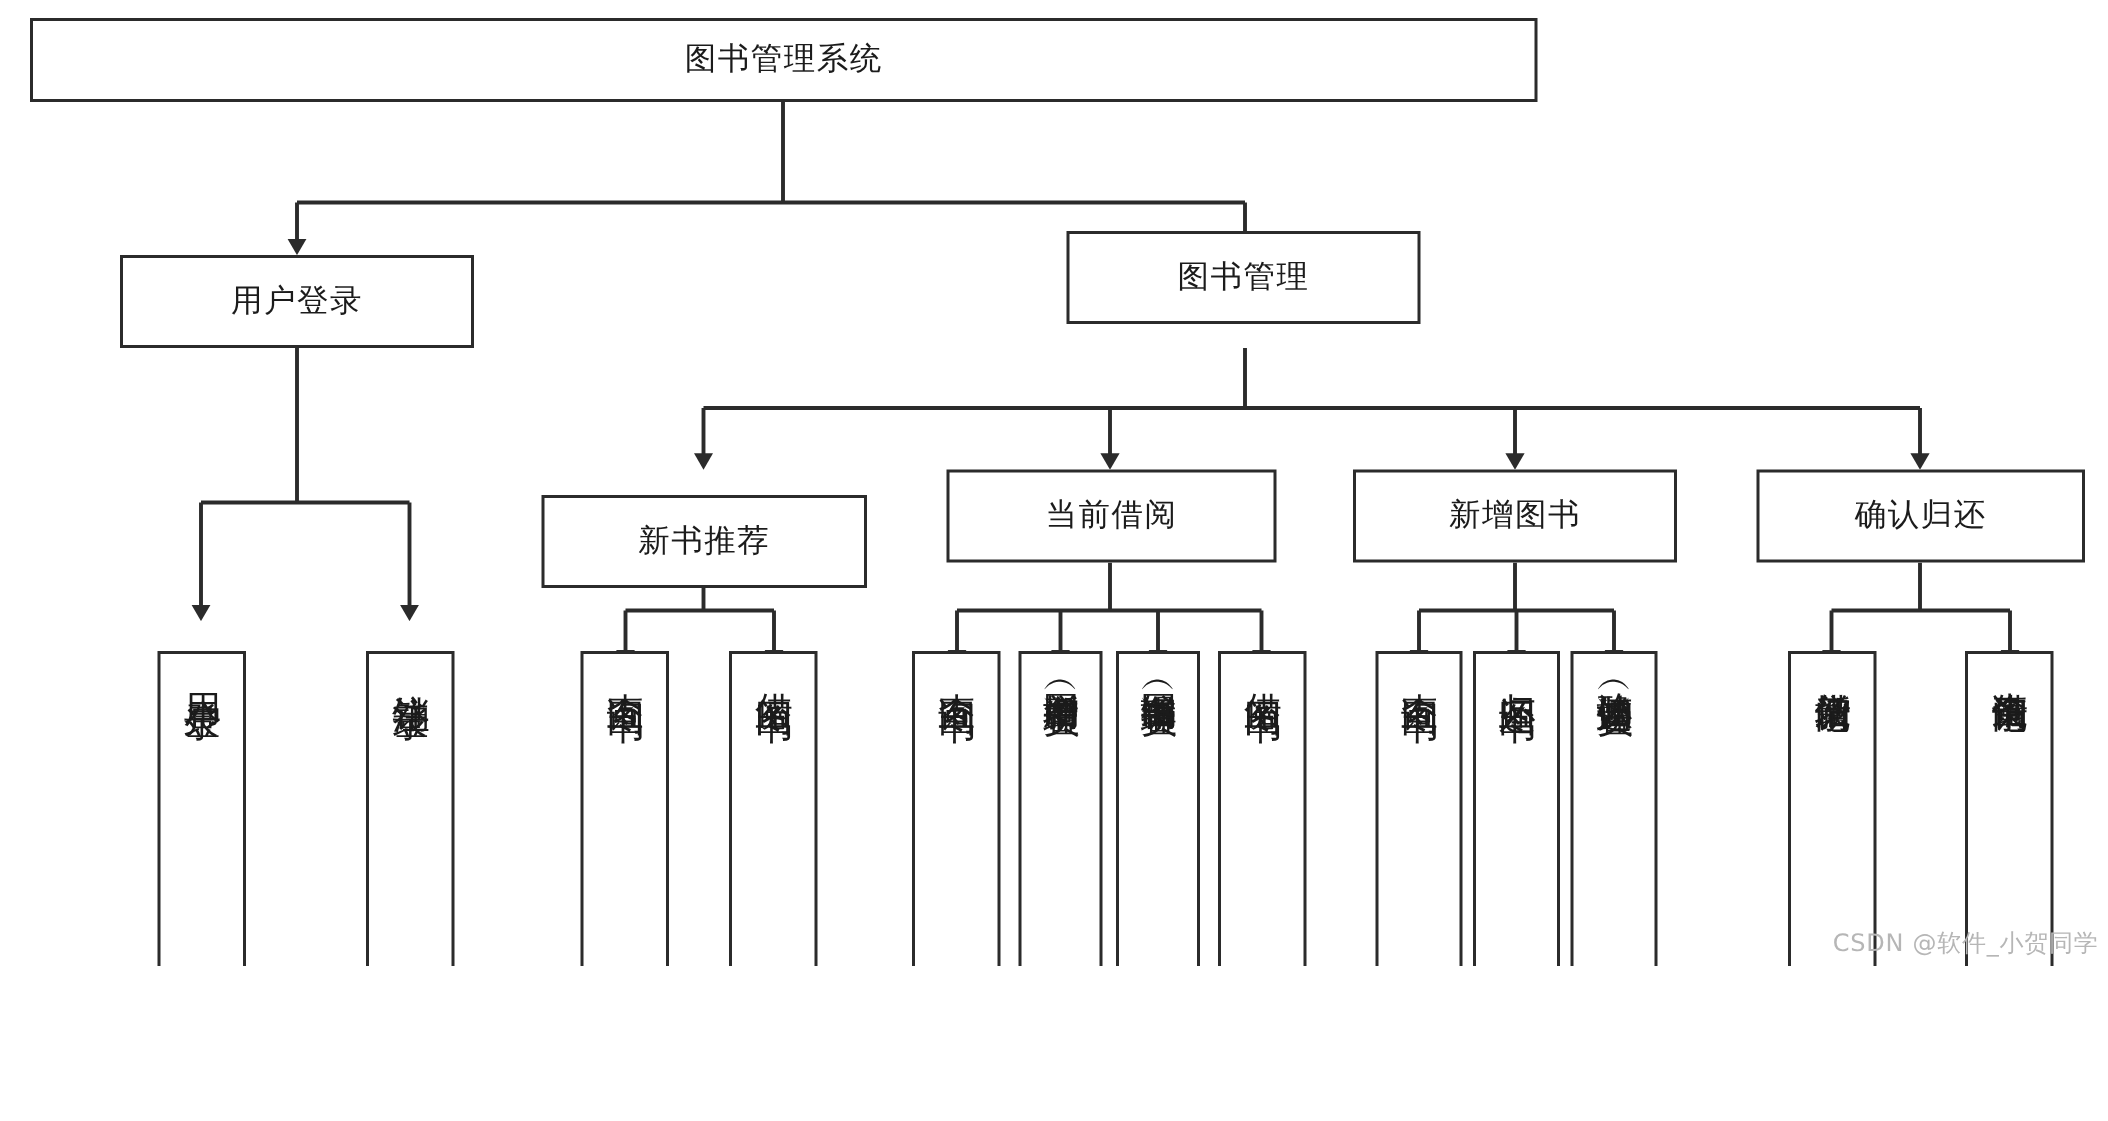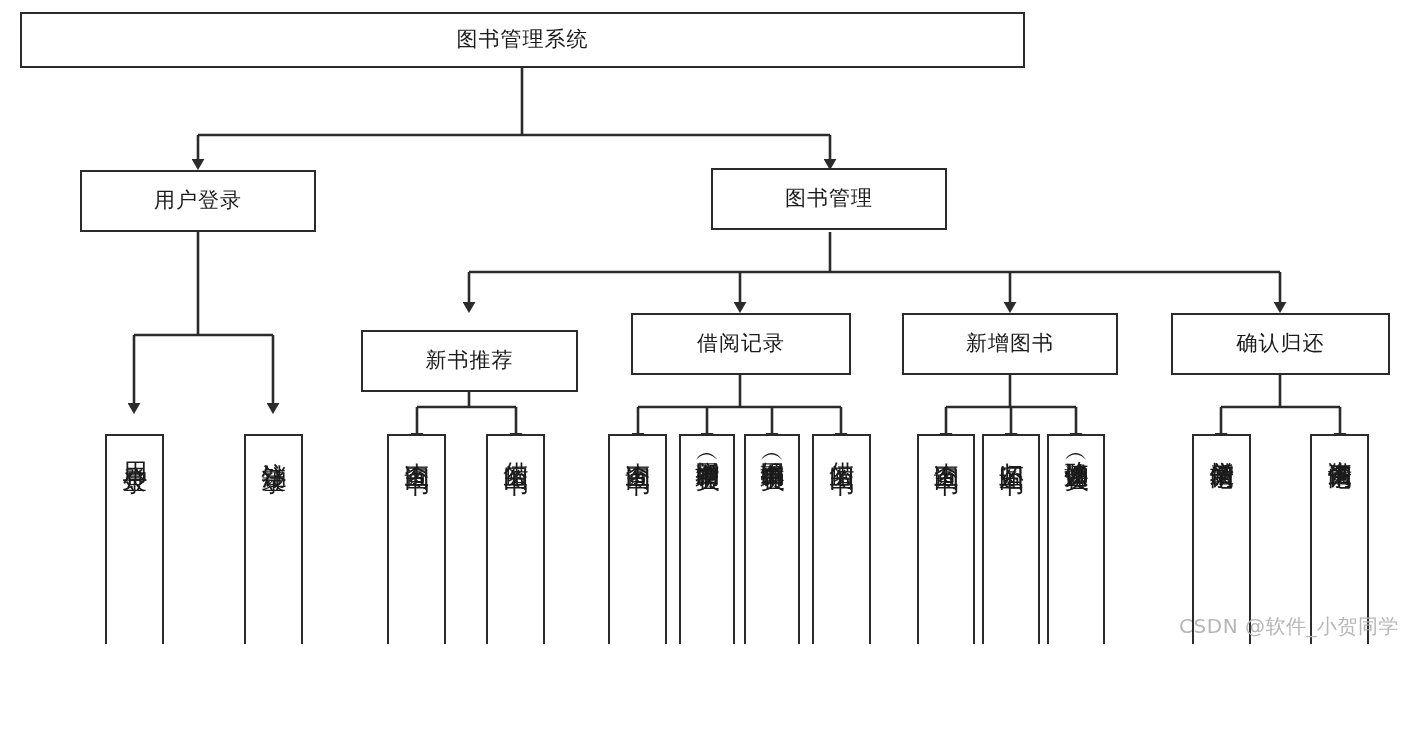--- a/index.html
+++ b/index.html
@@ -52,21 +52,21 @@
     text-align: left;
   }
   .node-v.tight .label {
     font-size: 24px;
     letter-spacing: 1px;
   }
   .watermark {
     position: absolute;
     right: 6px;
     bottom: 4px;
-    font-size: 20px;
+    font-size: 16px;
     color: #b6b6b6;
     letter-spacing: 0.5px;
     white-space: nowrap;
     pointer-events: none;
   }
 </style>
 </head>
 <body>
 
 <div id="stage">
@@ -121,29 +121,29 @@
     </g>
   </svg>
 
   <div class="node node-h" style="left:20px; top:12px; width:1005px; height:56px;">
     <span class="label">图书管理系统</span>
   </div>
 
   <div class="node node-h" style="left:80px; top:170px; width:236px; height:62px;">
     <span class="label">用户登录</span>
   </div>
-  <div class="node node-h" style="left:711px; top:168px; width:236px; height:62px;">
+  <div class="node node-h" style="left:711px; top:154px; width:236px; height:62px;">
     <span class="label">图书管理</span>
   </div>
 
   <div class="node node-h" style="left:361px; top:330px; width:217px; height:62px;">
     <span class="label">新书推荐</span>
   </div>
   <div class="node node-h" style="left:631px; top:313px; width:220px; height:62px;">
-    <span class="label">借阅记录</span>
+    <span class="label">当前借阅</span>
   </div>
   <div class="node node-h" style="left:902px; top:313px; width:216px; height:62px;">
     <span class="label">新增图书</span>
   </div>
   <div class="node node-h" style="left:1171px; top:313px; width:219px; height:62px;">
     <span class="label">确认归还</span>
   </div>
 
   <div class="node node-v" style="left:105px; top:434px; width:59px; height:299px;">
     <span class="label">用户登录</span>

